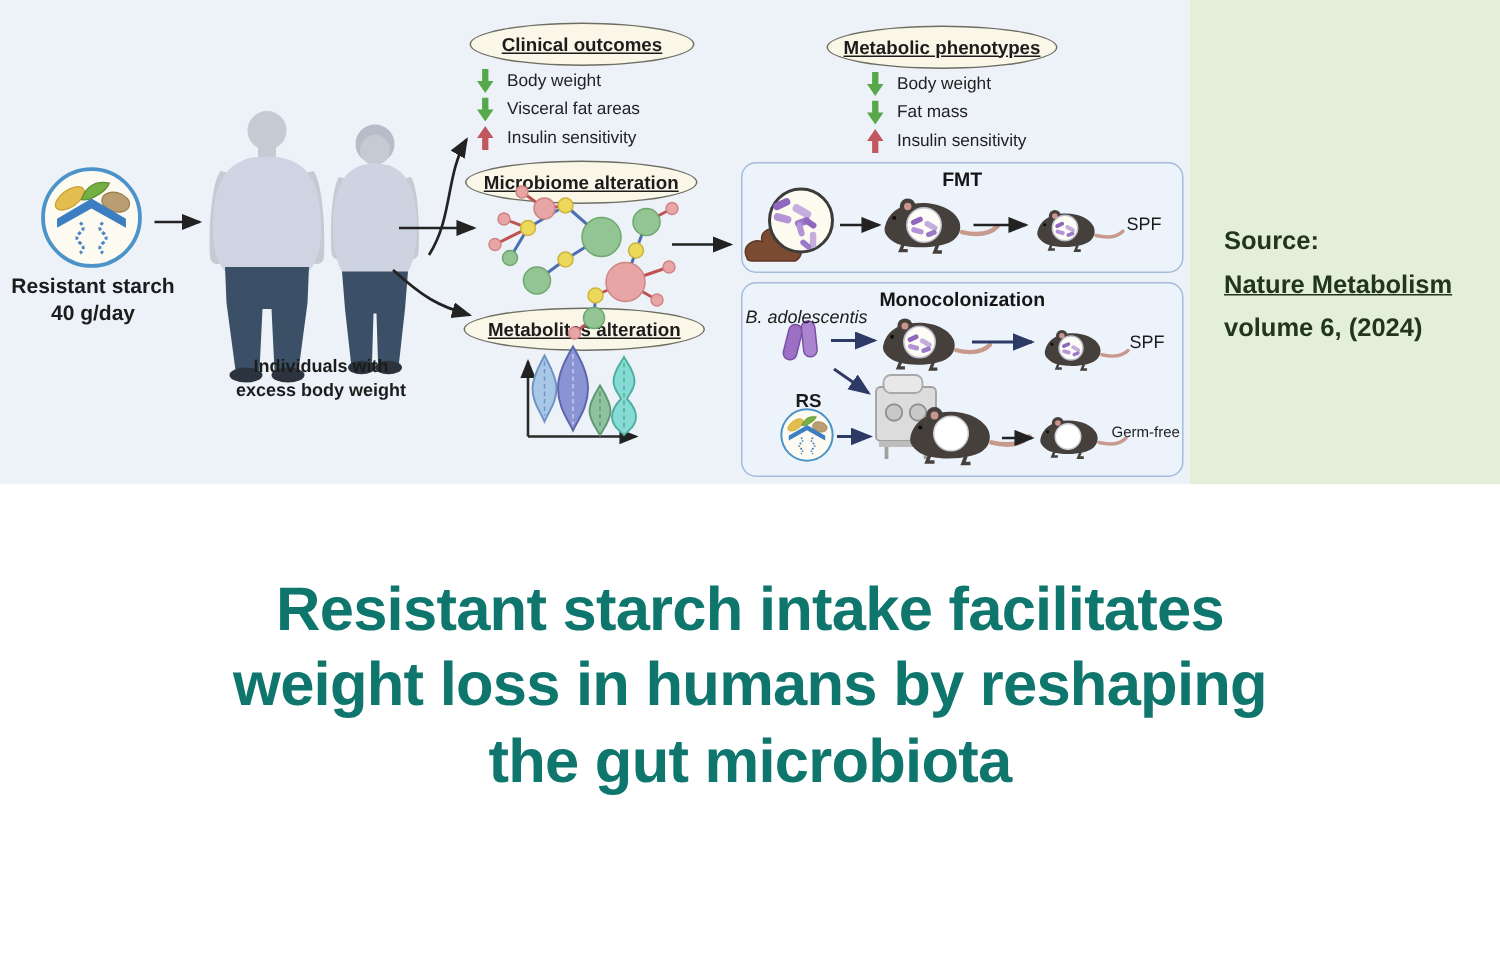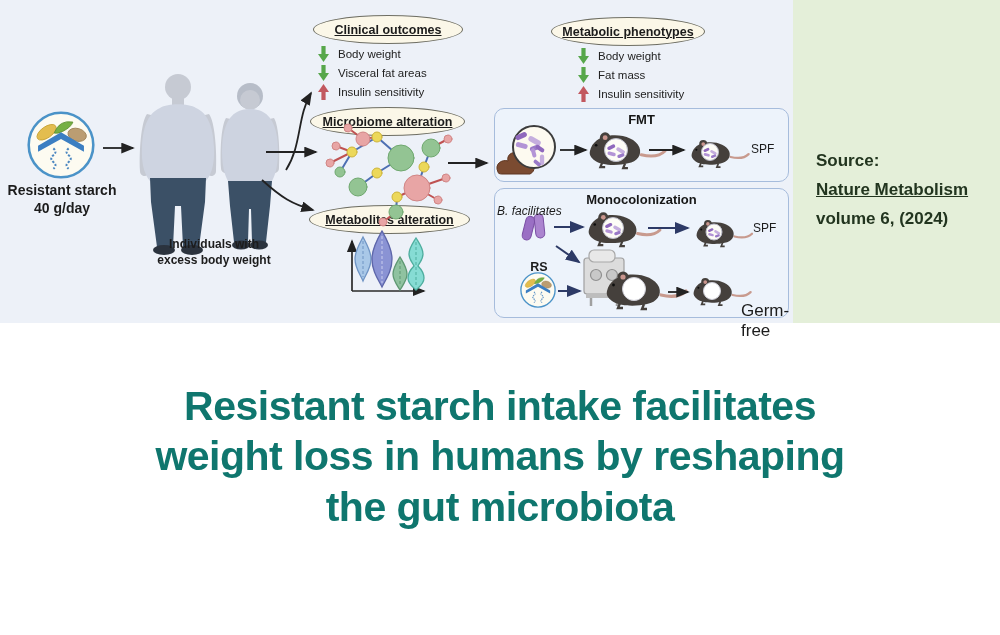--- a/index.html
+++ b/index.html
@@ -35,21 +35,21 @@
   .panel-mono { left:494px; top:188px; width:295px; height:130px; }
   .panel-title { position:absolute; left:0; width:100%; top:3px; text-align:center; font-weight:bold; font-size:13px; color:#161616; }
 
   .lbl { position:absolute; z-index:3; color:#1c1c1c; }
   .lbl-rs      { left:6px;  top:181px; width:112px; text-align:center; font-weight:bold; font-size:14px; line-height:1.3; white-space:pre-line; }
   .lbl-humans  { left:133px; top:237px; width:162px; text-align:center; font-weight:bold; font-size:12px; line-height:1.3; white-space:pre-line; }
   .lbl-spf1    { left:751px; top:142px; font-size:12px; }
   .lbl-badol   { left:497px; top:204px; font-size:12px; font-style:italic; }
   .lbl-spf2    { left:753px; top:221px; font-size:12px; }
   .lbl-rs2     { left:527px; top:260px; width:24px; text-align:center; font-weight:bold; font-size:12.5px; }
-  .lbl-germ    { left:741px; top:301px; font-size:17px; }
+  .lbl-germ    { left:741px; top:283px; font-size:10px; }
 
   
   .source-text { position:absolute; left:23px; top:146px; font-size:17px; font-weight:bold; color:#22351f; line-height:1.72; }
   .source-text .link { text-decoration:underline; cursor:pointer; color:#22351f; }
 
   
   .bottom { position:absolute; left:0; top:323px; width:1000px; height:312px; background:#ffffff; }
   .main-title { padding-top:58px; text-align:center; font-weight:bold; font-size:41px; letter-spacing:-0.5px;
                 line-height:1.23; color:#0f766e; white-space:pre-line; }
 </style>
@@ -122,21 +122,21 @@
       </div>
       <div class="bluepanel panel-mono">
         <div class="panel-title">Monocolonization</div>
       </div>
 
       <div class="lbl lbl-rs">Resistant starch
 40 g/day</div>
       <div class="lbl lbl-humans">Individuals with
 excess body weight</div>
       <div class="lbl lbl-spf1">SPF</div>
-      <div class="lbl lbl-badol">B. facilitates</div>
+      <div class="lbl lbl-badol">B. adolescentis</div>
       <div class="lbl lbl-spf2">SPF</div>
       <div class="lbl lbl-rs2">RS</div>
       <div class="lbl lbl-germ">Germ-free</div>
 
       <svg class="gfx" viewBox="0 0 793 323">
         <defs>
           <marker id="ab" markerWidth="9" markerHeight="8" refX="6.5" refY="3" orient="auto">
             <path d="M0,0 L7.5,3 L0,6 Z" fill="#222222"></path>
           </marker>
           <marker id="an" markerWidth="9" markerHeight="8" refX="6.5" refY="3" orient="auto">

